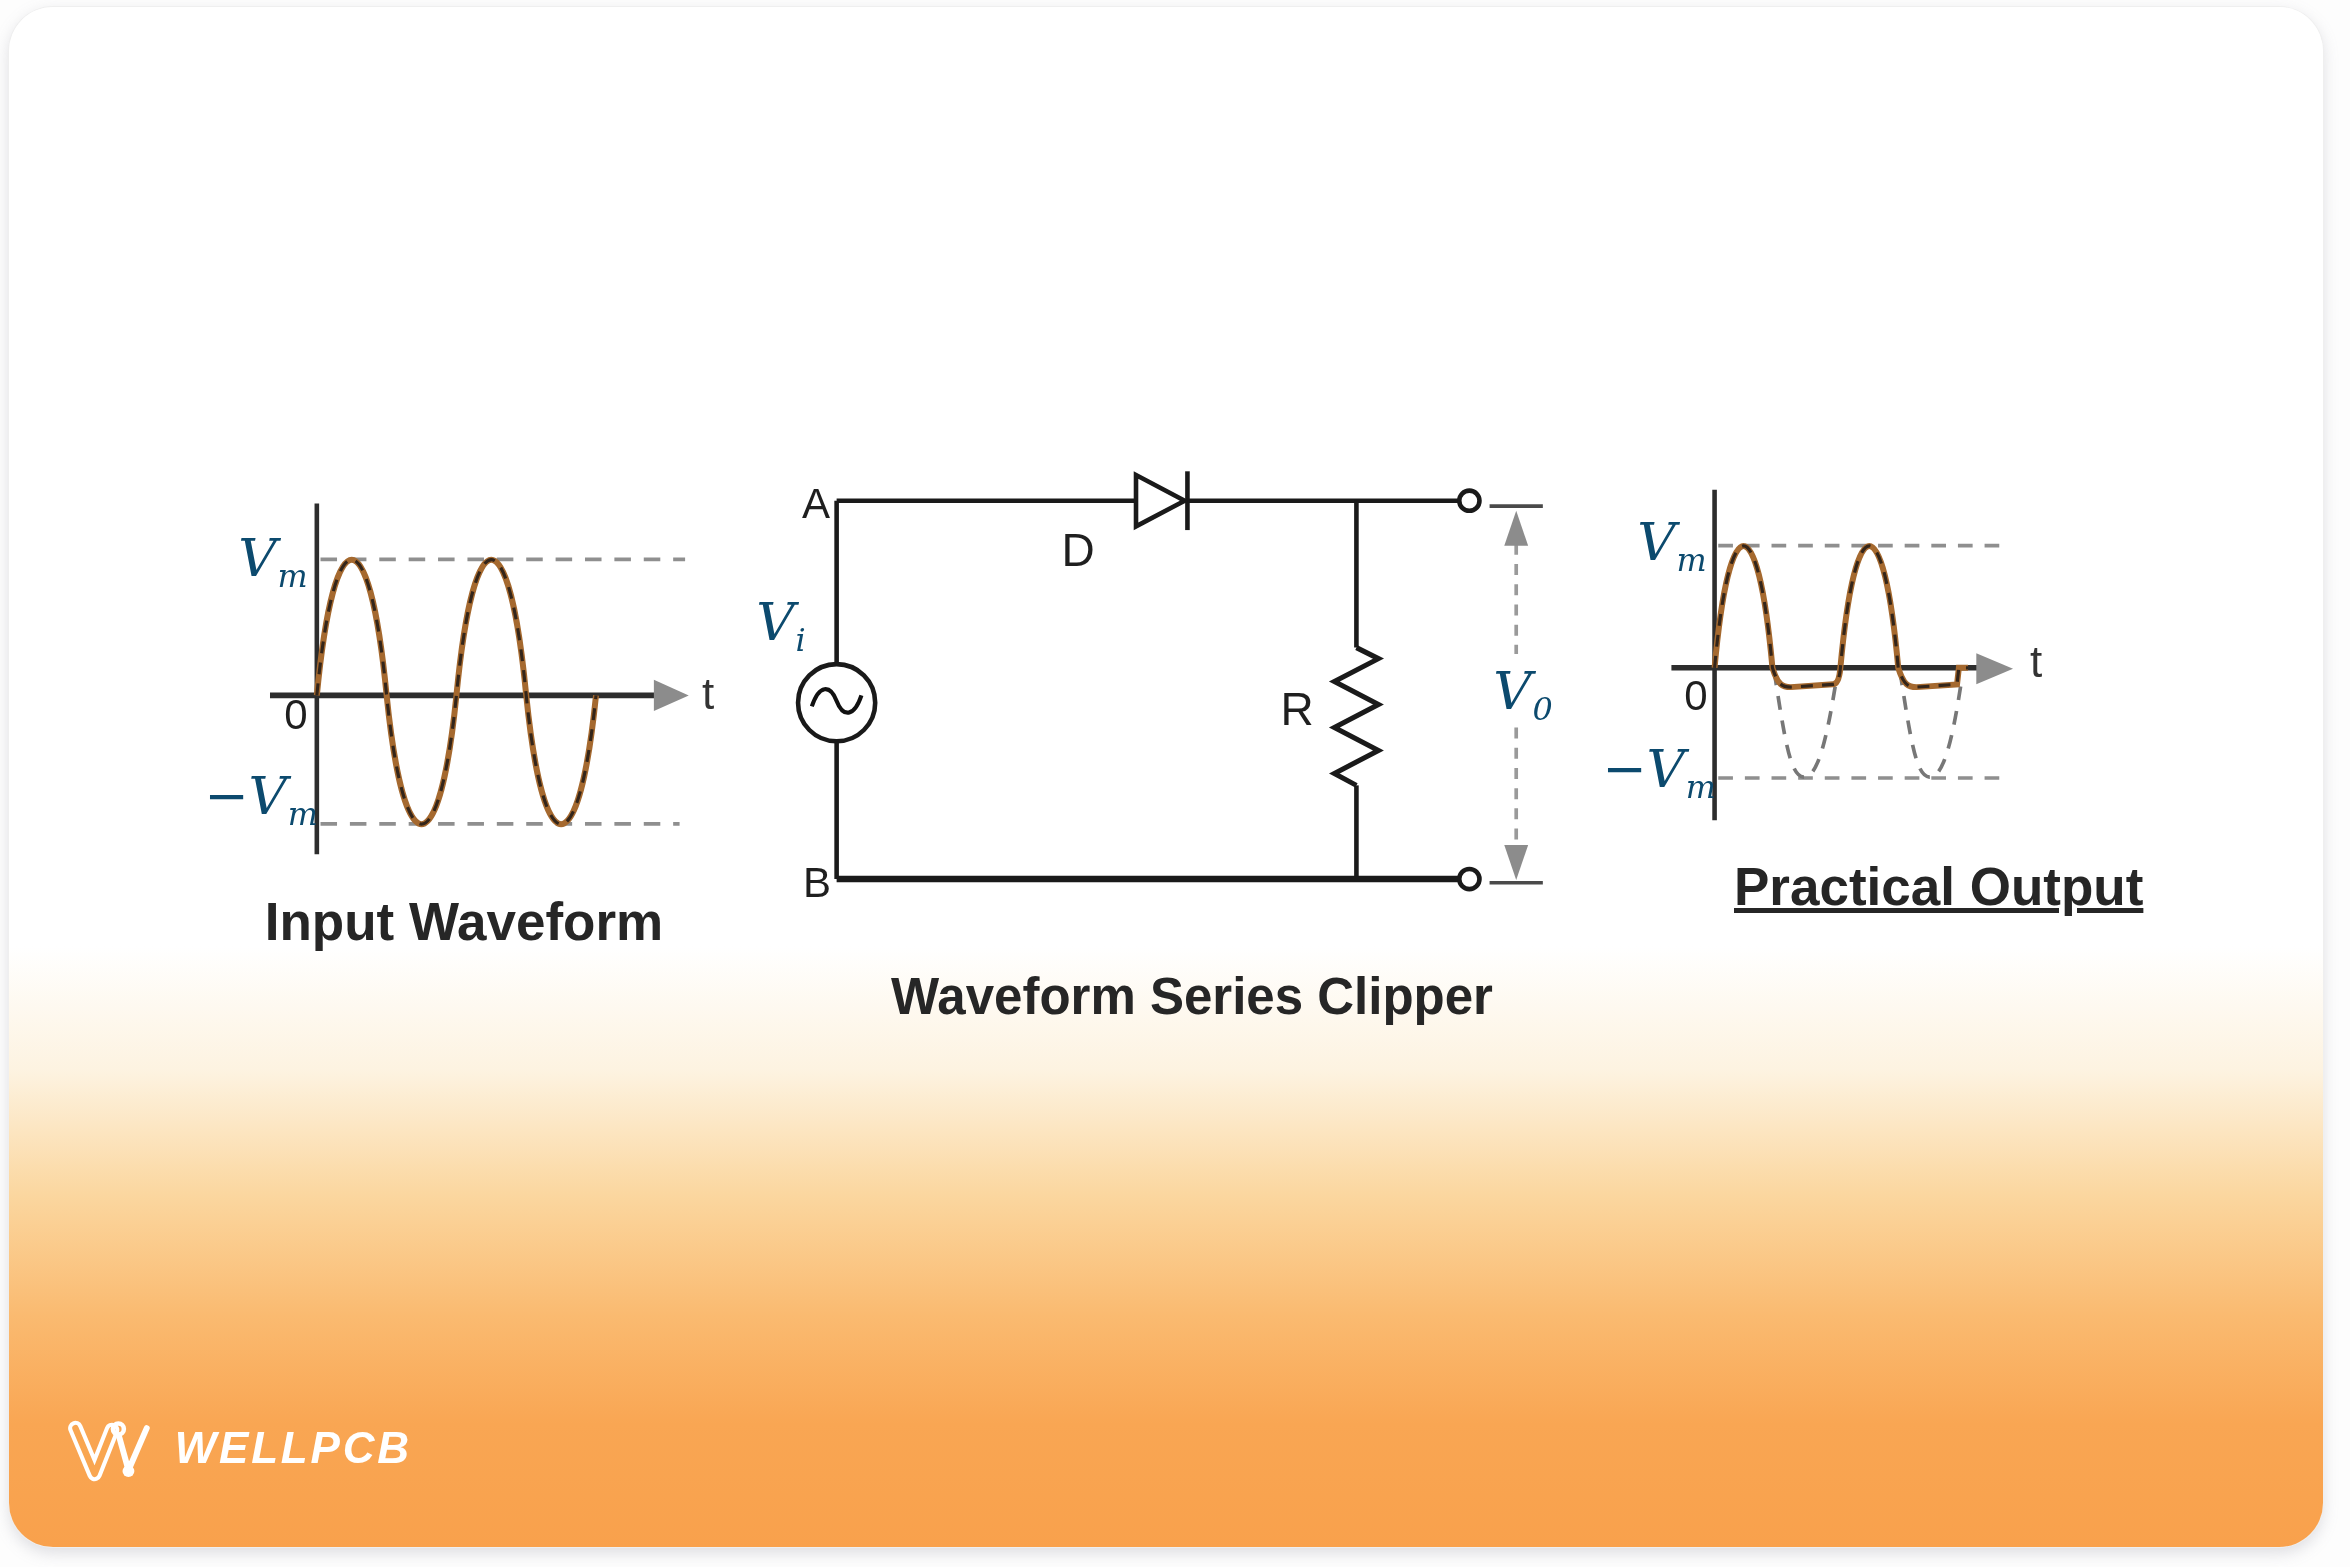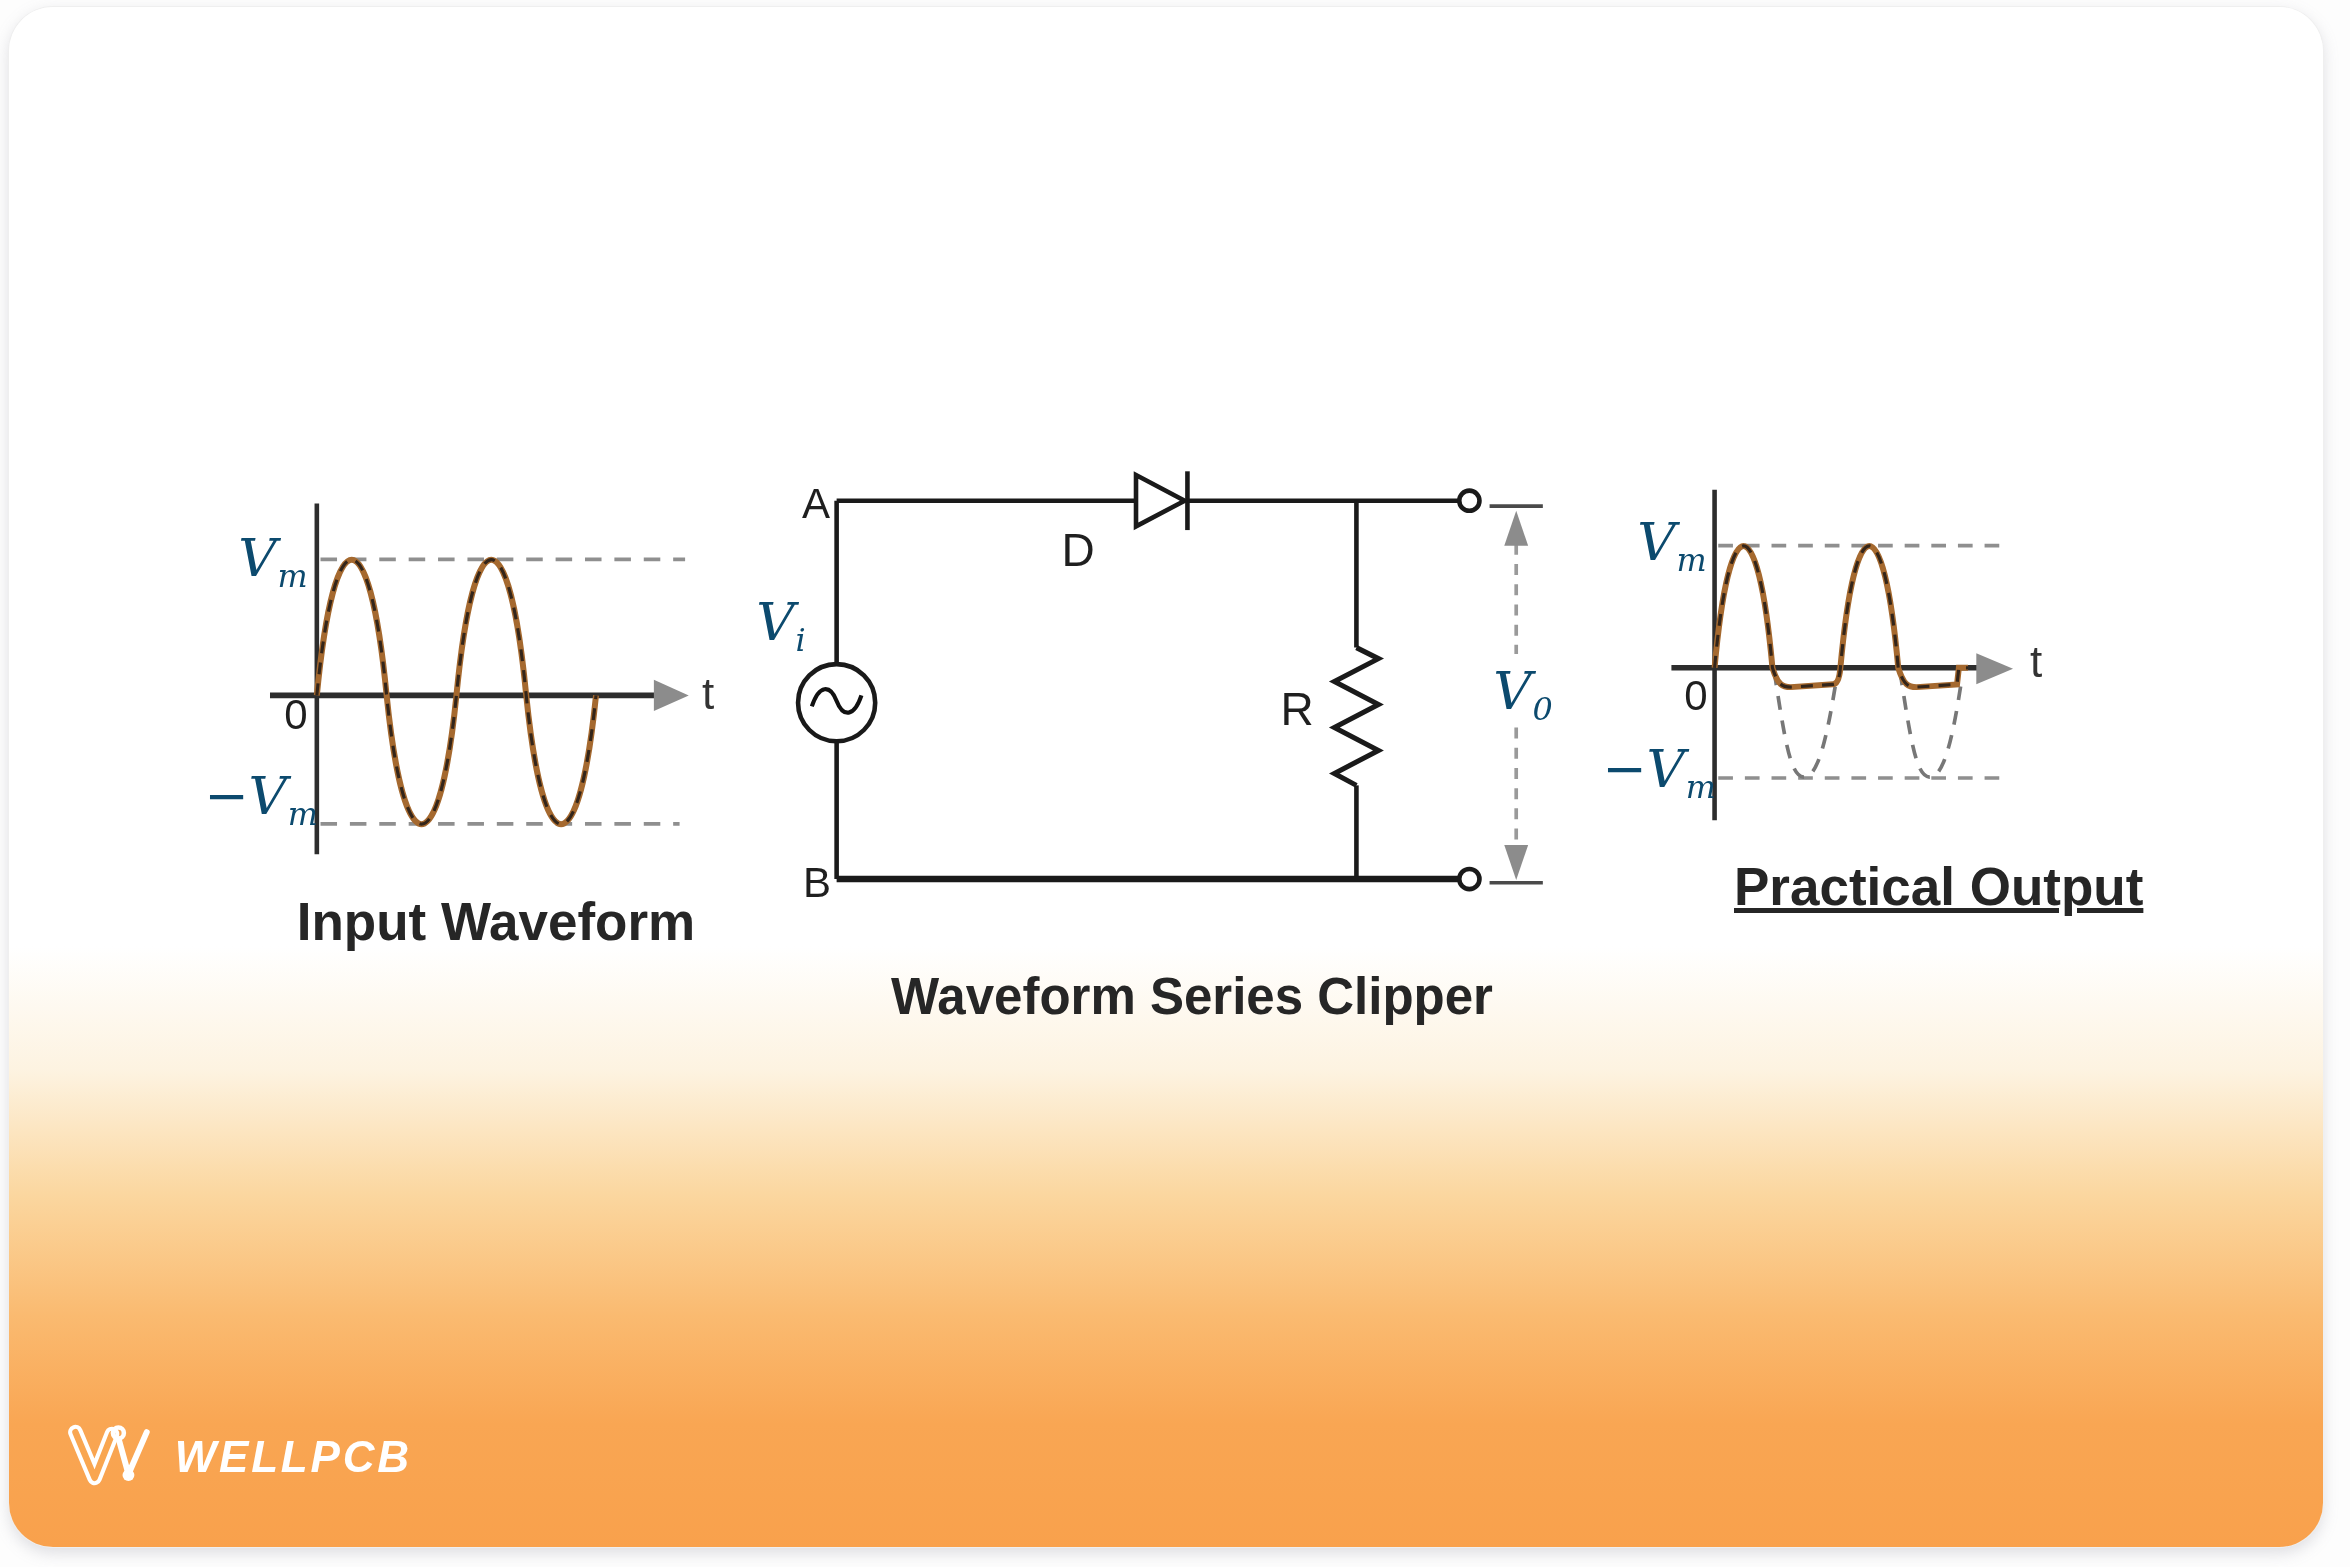--- a/index.html
+++ b/index.html
@@ -31,21 +31,21 @@
   .big{font-size:46px;}
   .taxis{font-size:44px;color:#333;}
   .caption{
     position:absolute;font-family:"Liberation Sans",sans-serif;
     font-weight:700;color:#262626;white-space:nowrap;line-height:1;
   }
   .cap-center{transform:translate(-50%,-50%);}
   .cap-left{line-height:79px;text-decoration:underline;}
   .logo{
     position:absolute;left:64px;top:1419px;height:72px;
-    display:flex;align-items:center;gap:14.7px;
+    display:flex;gap:14.7px;
   }
   .logo-text{
     font-family:"Liberation Sans",sans-serif;font-weight:700;font-style:italic;
     font-size:44px;letter-spacing:2.8px;color:#ffffff;padding-top:3.7px;
   }
 </style>
 </head>
 <body>
 
 <div class="card"></div>
@@ -110,21 +110,21 @@
 
     <path d="M1867,727 C1883,550 1914,550 1930,727 C1936,746 1941,748 1950,748 L1996,745 C2001,745 2003,738 2004,727 C2020,550 2051,550 2067,727 C2073,746 2078,748 2087,748 L2131,745 L2133,727 L2143,727" fill="none" stroke="#a5692f" stroke-width="6.5"></path>
     <path d="M1867,727 C1883,550 1914,550 1930,727 C1936,746 1941,748 1950,748 L1996,745 C2001,745 2003,738 2004,727 C2020,550 2051,550 2067,727 C2073,746 2078,748 2087,748 L2131,745 L2133,727 L2143,727" fill="none" stroke="#33251a" stroke-width="3.4" stroke-dasharray="13 10"></path>
   </g>
 </svg>
 
 <div class="lbl serif" style="left:273px;top:557px"><span>V</span><sub>m</sub></div>
 <div class="lbl serif" style="left:261px;top:795px"><span>−</span><span>V</span><sub>m</sub></div>
 <div class="lbl sans" style="left:296px;top:715px">0</div>
 <div class="lbl sans taxis" style="left:708px;top:694px">t</div>
-<div class="caption cap-center" style="left:496px;top:921px;font-size:53px">Input Waveform</div>
+<div class="caption cap-center" style="left:464px;top:921px;font-size:53px">Input Waveform</div>
 
 <div class="lbl sans" style="left:816px;top:504px">A</div>
 <div class="lbl sans" style="left:817px;top:883px">B</div>
 <div class="lbl serif" style="left:781px;top:621px"><span>V</span><sub>i</sub></div>
 <div class="lbl sans big" style="left:1078px;top:550px">D</div>
 <div class="lbl sans big" style="left:1297px;top:709px">R</div>
 <div class="lbl serif" style="left:1523px;top:690px"><span>V</span><sub>0</sub></div>
 <div class="caption cap-center" style="left:1192px;top:996px;font-size:51px">Waveform Series Clipper</div>
 
 <div class="lbl serif" style="left:1672px;top:541px"><span>V</span><sub>m</sub></div>

